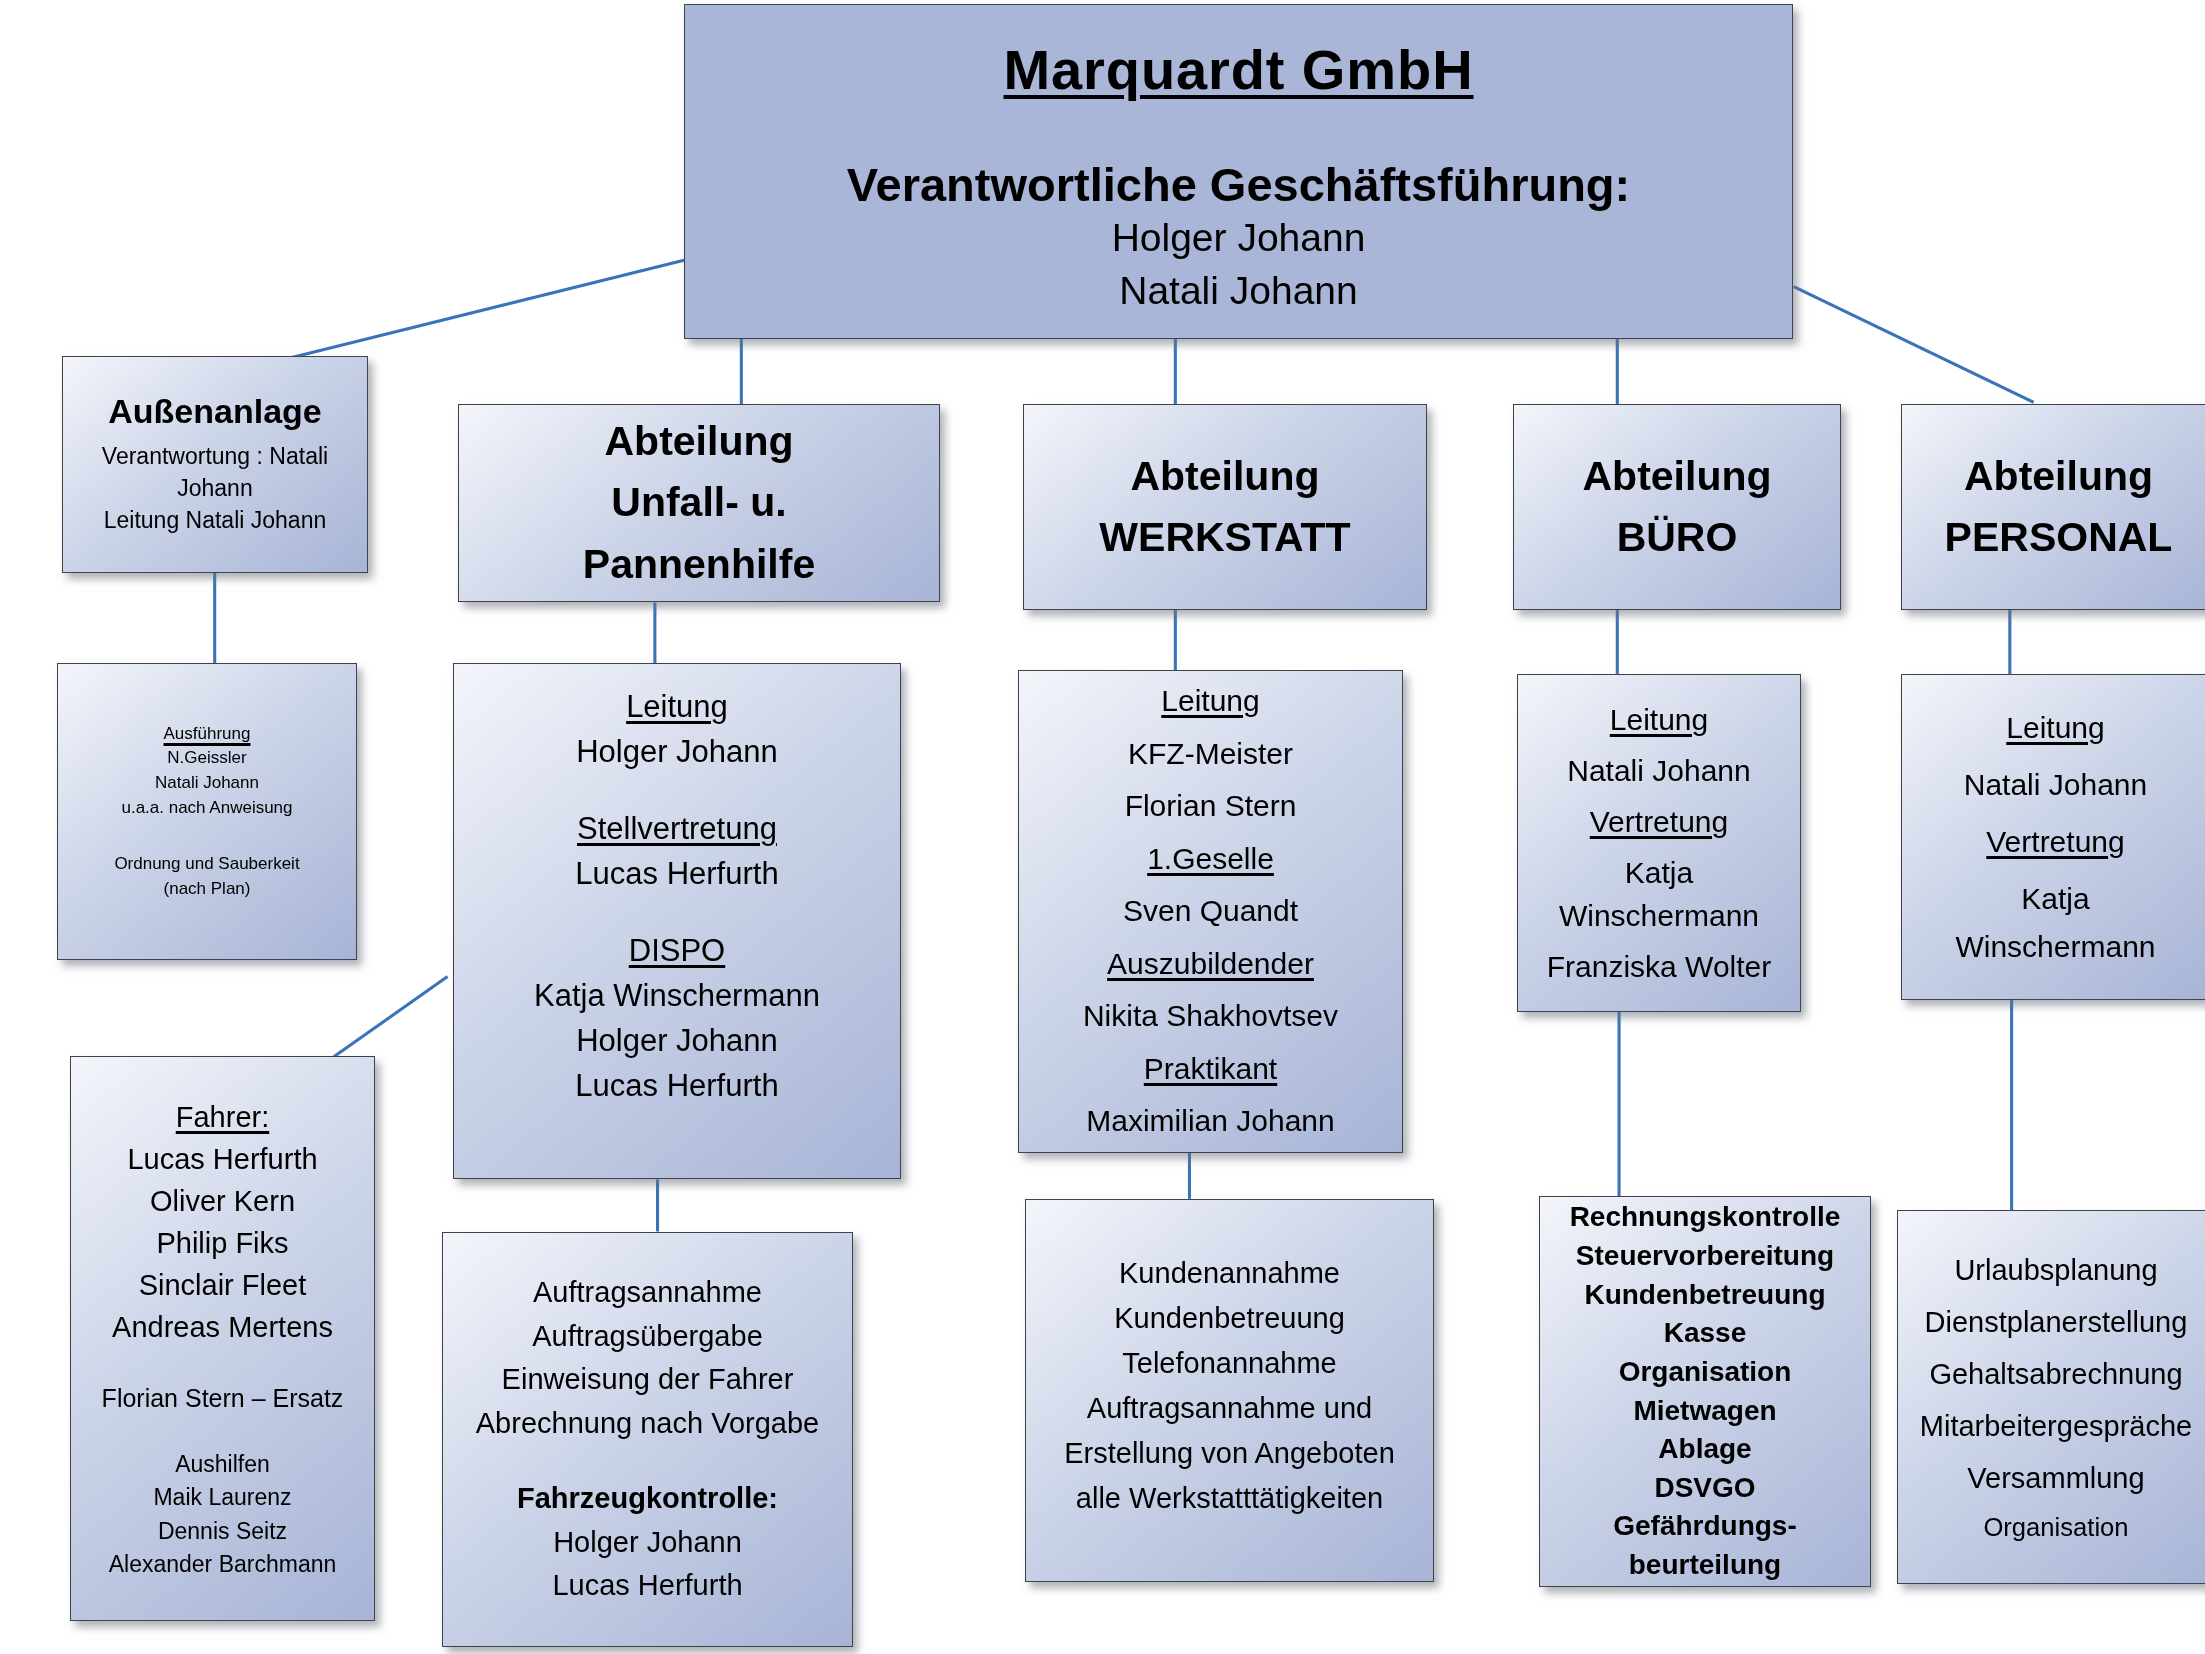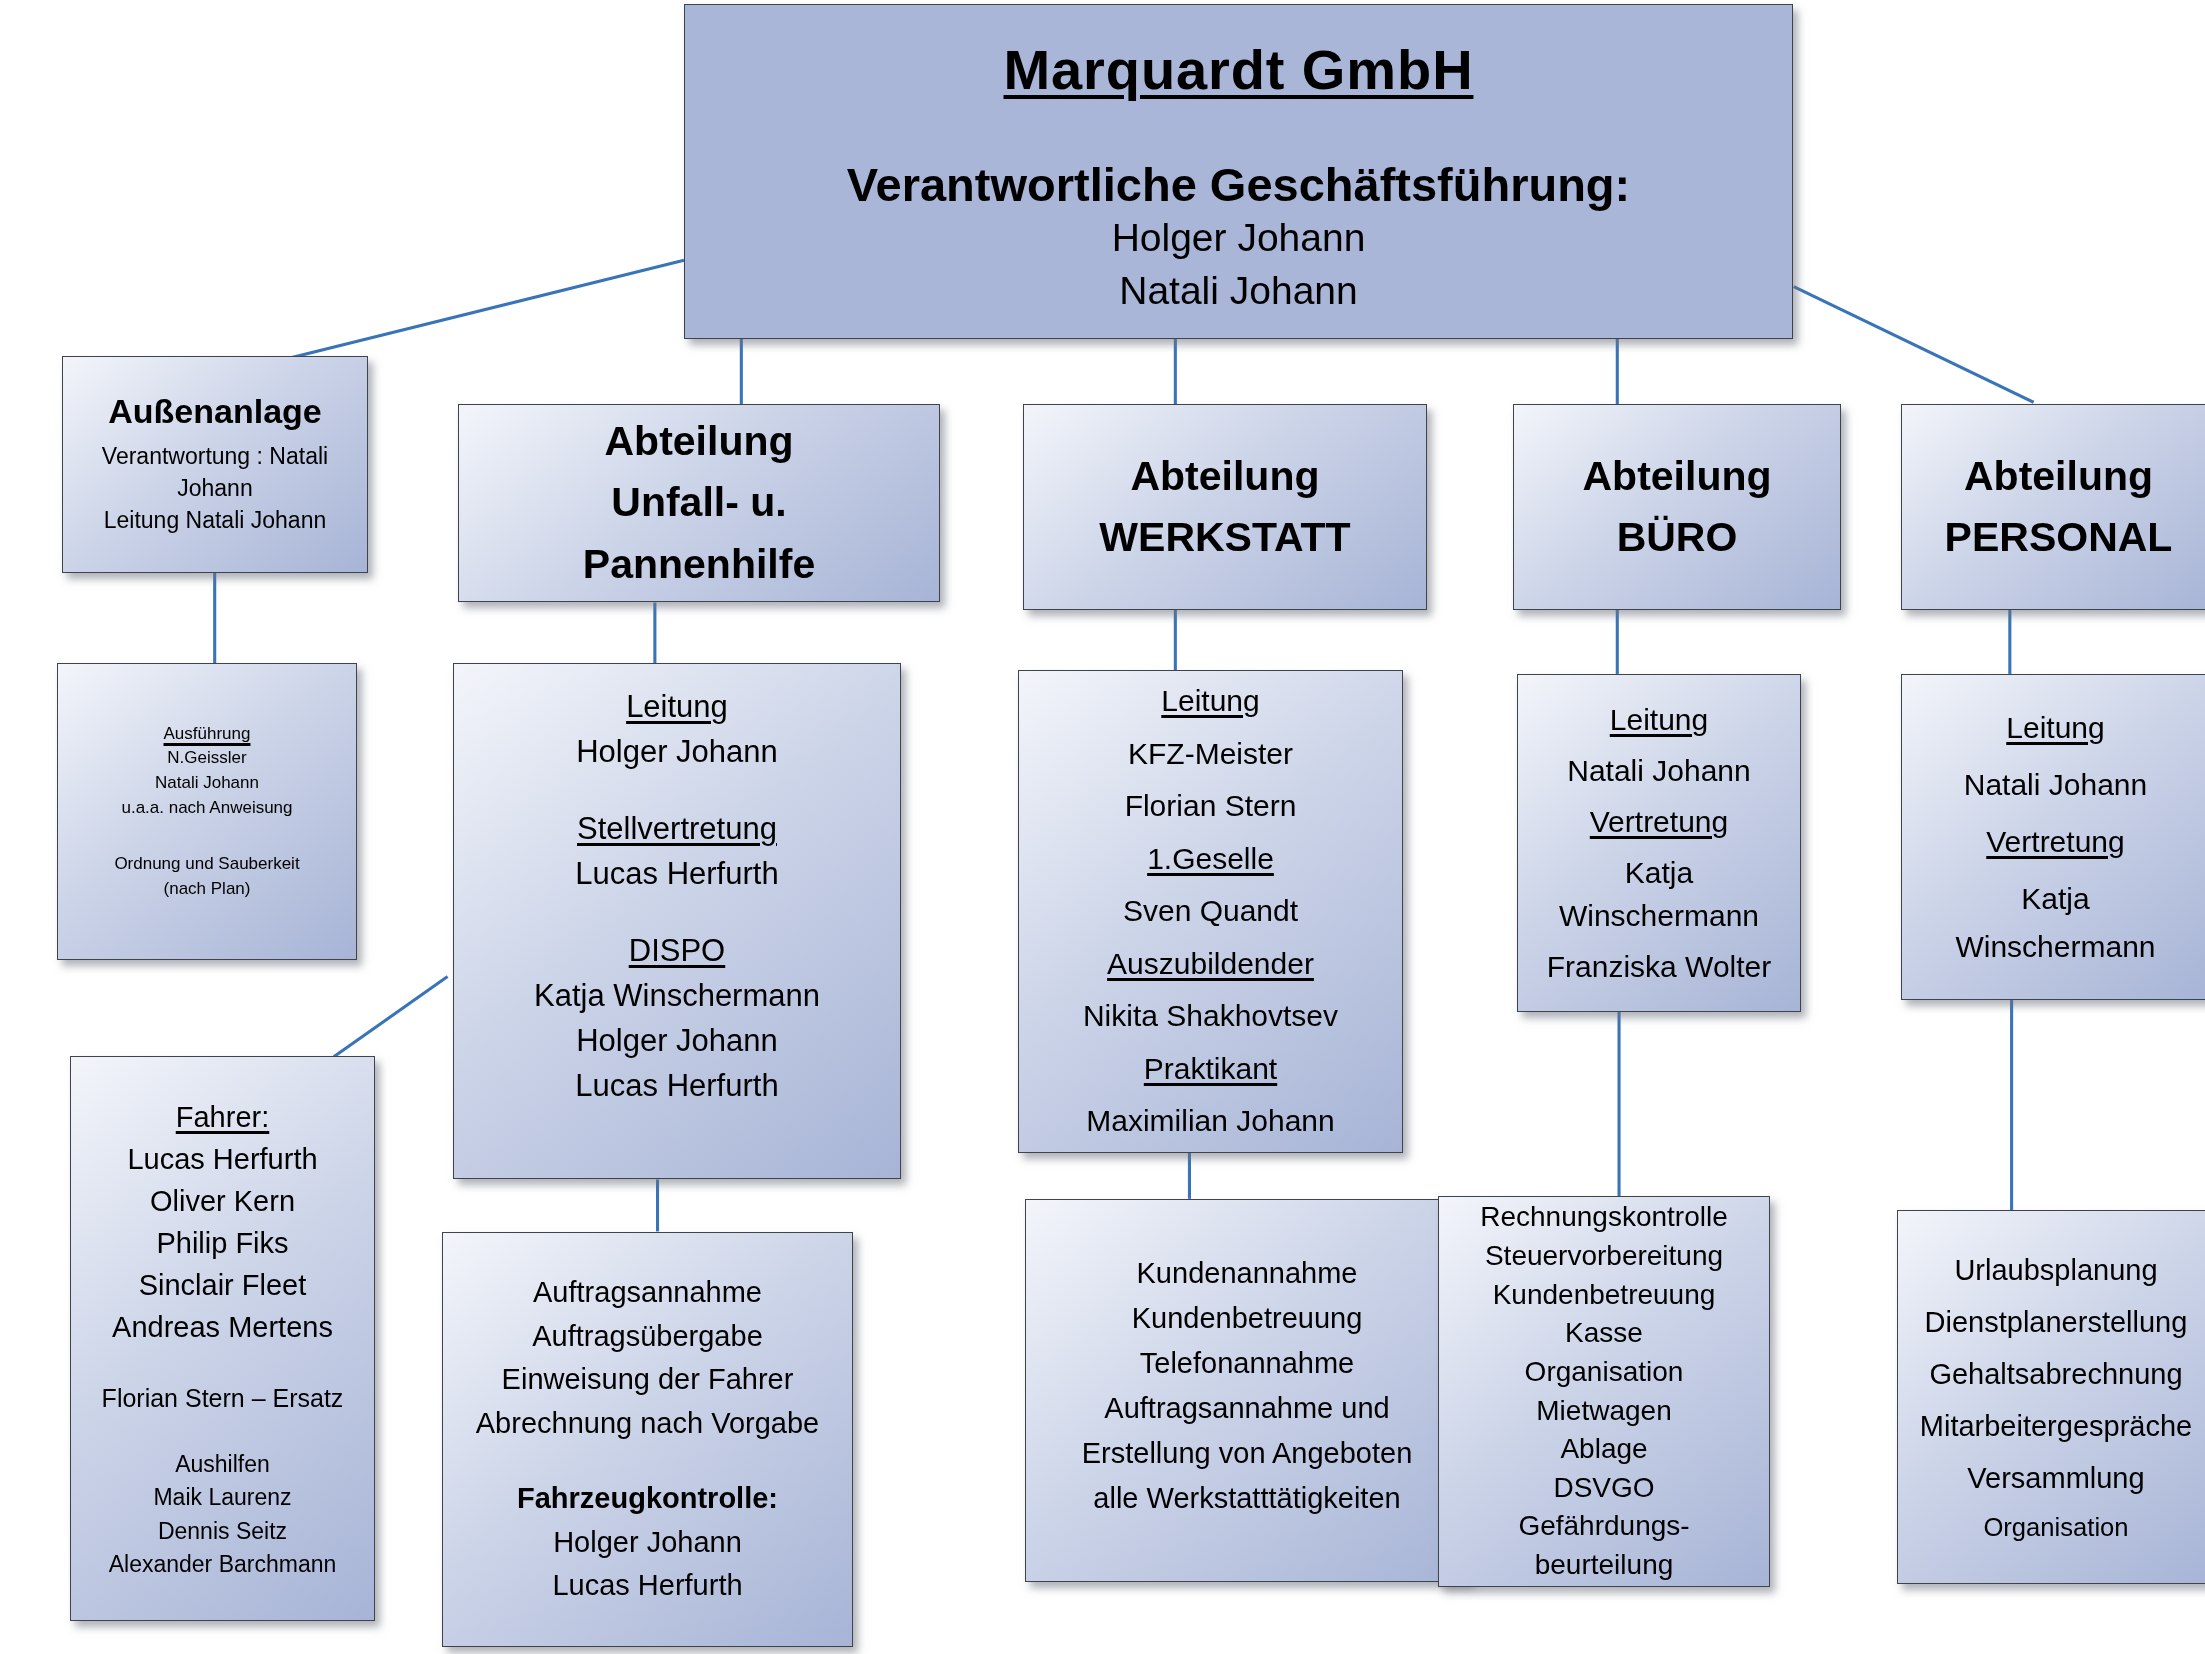--- a/index.html
+++ b/index.html
@@ -180,21 +180,21 @@
       <div class="ln">Florian Stern</div>
       <div class="ln u">1.Geselle</div>
       <div class="ln">Sven Quandt</div>
       <div class="ln u">Auszubildender</div>
       <div class="ln">Nikita Shakhovtsev</div>
       <div class="ln u">Praktikant</div>
       <div class="ln">Maximilian Johann</div>
     </div>
 </div>
 
-<div class="box c3b3" style="left:1025px;top:1199px;width:444px;height:383px;">
+<div class="box c3b3" style="left:1025px;top:1199px;width:409px;height:383px;">
   <div>
       <div class="ln">Kundenannahme</div>
       <div class="ln">Kundenbetreuung</div>
       <div class="ln">Telefonannahme</div>
       <div class="ln">Auftragsannahme und</div>
       <div class="ln">Erstellung von Angeboten</div>
       <div class="ln">alle Werkstatttätigkeiten</div>
     </div>
 </div>
 
@@ -209,21 +209,21 @@
   <div>
       <div class="ln u">Leitung</div>
       <div class="ln">Natali Johann</div>
       <div class="ln u">Vertretung</div>
       <div class="ln">Katja</div>
       <div class="ln tight">Winschermann</div>
       <div class="ln">Franziska Wolter</div>
     </div>
 </div>
 
-<div class="box c4b3" style="left:1438px;top:1196px;width:332px;height:391px;">
+<div class="box c4b3" style="left:1539px;top:1196px;width:332px;height:391px;font-weight:bold;">
   <div>
       <div class="ln">Rechnungskontrolle</div>
       <div class="ln">Steuervorbereitung</div>
       <div class="ln">Kundenbetreuung</div>
       <div class="ln">Kasse</div>
       <div class="ln">Organisation</div>
       <div class="ln">Mietwagen</div>
       <div class="ln">Ablage</div>
       <div class="ln">DSVGO</div>
       <div class="ln">Gefährdungs-</div>

